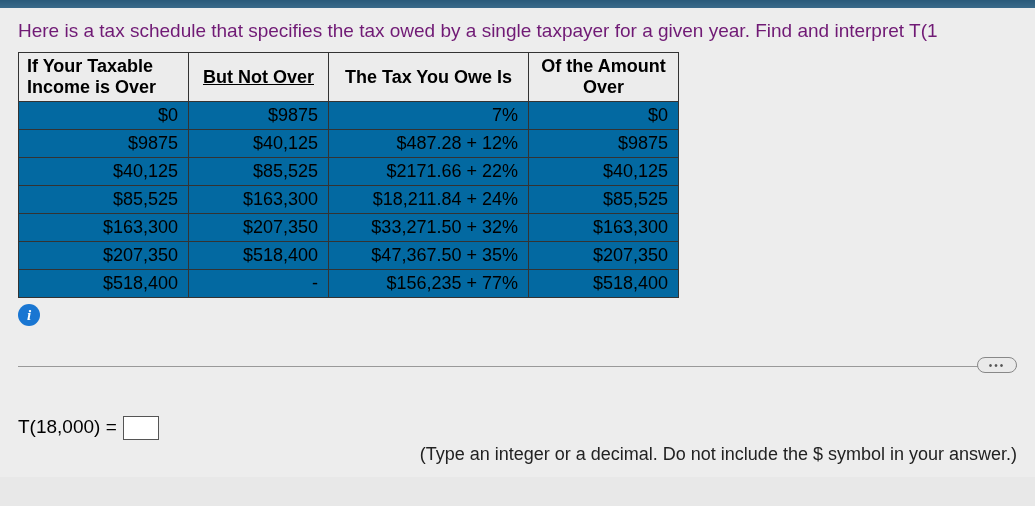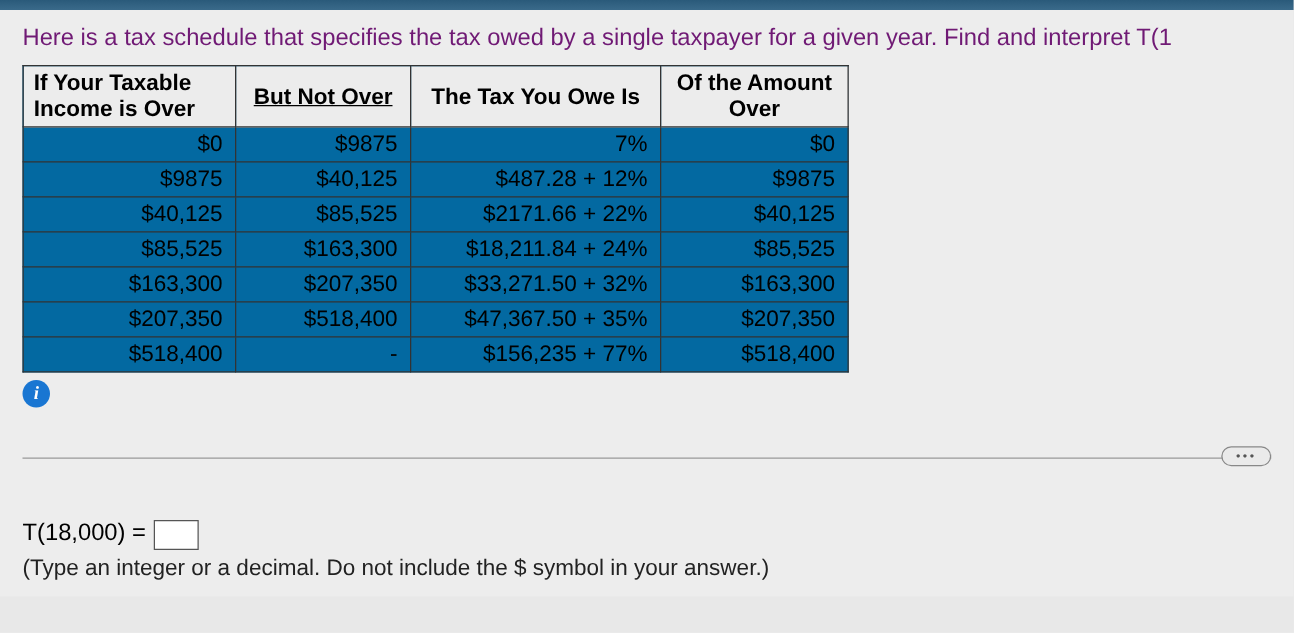--- a/index.html
+++ b/index.html
@@ -111,20 +111,21 @@
       width: 36px;
       height: 24px;
       border: 1px solid #555;
       background: #fff;
       font-size: 16px;
       padding: 2px 4px;
     }
     .hint {
       font-size: 18px;
       color: #222;
+      text-align: right;
     }
   </style>
 </head>
 <body>
 
 <div class="top-bar"></div>
 
 <div class="content">
 
   <div class="prompt">Here is a tax schedule that specifies the tax owed by a single taxpayer for a given year. Find and interpret T(1</div>

